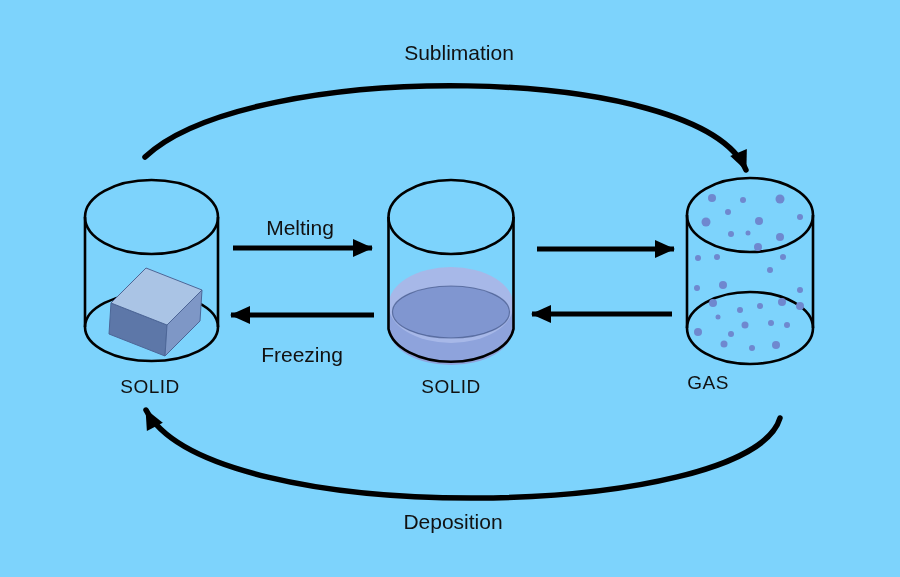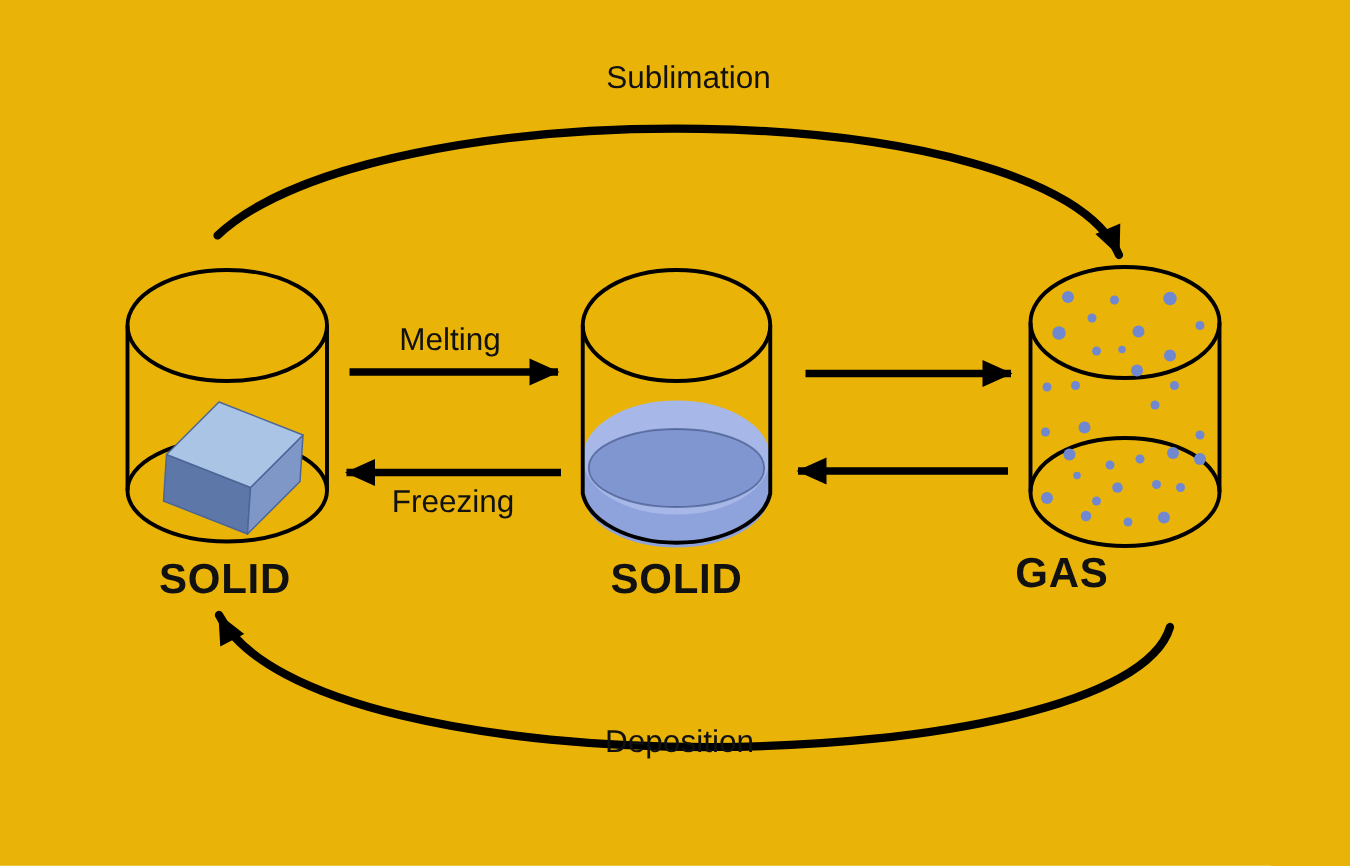--- a/index.html
+++ b/index.html
@@ -13,26 +13,26 @@
   }
   .canvas svg { position: absolute; left: 0; top: 0; }
   .label {
     position: absolute;
     transform: translate(-50%, -50%);
     color: #111;
     white-space: nowrap;
     line-height: 1;
   }
   .label.process { font-size: 21px; }
-  .label.state   { font-size: 28px; letter-spacing: 0.5px; font-weight: bold; }
+  .label.state   { font-size: 19px; letter-spacing: 0.5px; }
 </style>
 </head>
 <body>
 
-<div class="canvas" style="background: #eab308; color: rgb(17, 17, 17);">
+<div class="canvas" style="background: #7dd3fc; color: rgb(17, 17, 17);">
 
   <svg width="900" height="577" viewBox="0 0 900 577">
     <defs>
       <marker id="arrowhead" markerUnits="userSpaceOnUse" markerWidth="26" markerHeight="24" refX="20" refY="12" orient="auto">
         <path d="M1,3 L21,12 L1,21 Z" fill="#000"></path>
       </marker>
     </defs>
 
     <path d="M 145 157 C 250 58, 700 62, 746 170" fill="none" stroke="#000000" stroke-width="5.5" stroke-linecap="round" marker-end="url(#arrowhead)"></path>
     <path d="M 780 418 C 750 520, 210 532, 146 410" fill="none" stroke="#000000" stroke-width="5.5" stroke-linecap="round" marker-end="url(#arrowhead)"></path>
@@ -99,20 +99,20 @@
           <circle cx="787" cy="325" r="3" fill="#6f88cf"></circle>
           <circle cx="724" cy="344" r="3.5" fill="#6f88cf"></circle>
           <circle cx="752" cy="348" r="3" fill="#6f88cf"></circle>
           <circle cx="776" cy="345" r="4" fill="#6f88cf"></circle>
         </g>
     </g>
   </svg>
 
   <div class="label process" style="left:459px; top:52px">Sublimation</div>
   <div class="label process" style="left:300px; top:227px">Melting</div>
-  <div class="label process" style="left:302px; top:335px">Freezing</div>
-  <div class="label process" style="left:453px; top:495px">Deposition</div>
+  <div class="label process" style="left:302px; top:354px">Freezing</div>
+  <div class="label process" style="left:453px; top:521px">Deposition</div>
 
   <div class="label state" style="left:150px; top:386px">SOLID</div>
   <div class="label state" style="left:451px; top:386px">SOLID</div>
   <div class="label state" style="left:708px; top:382px">GAS</div>
 
 </div>
 
 </body></html>

